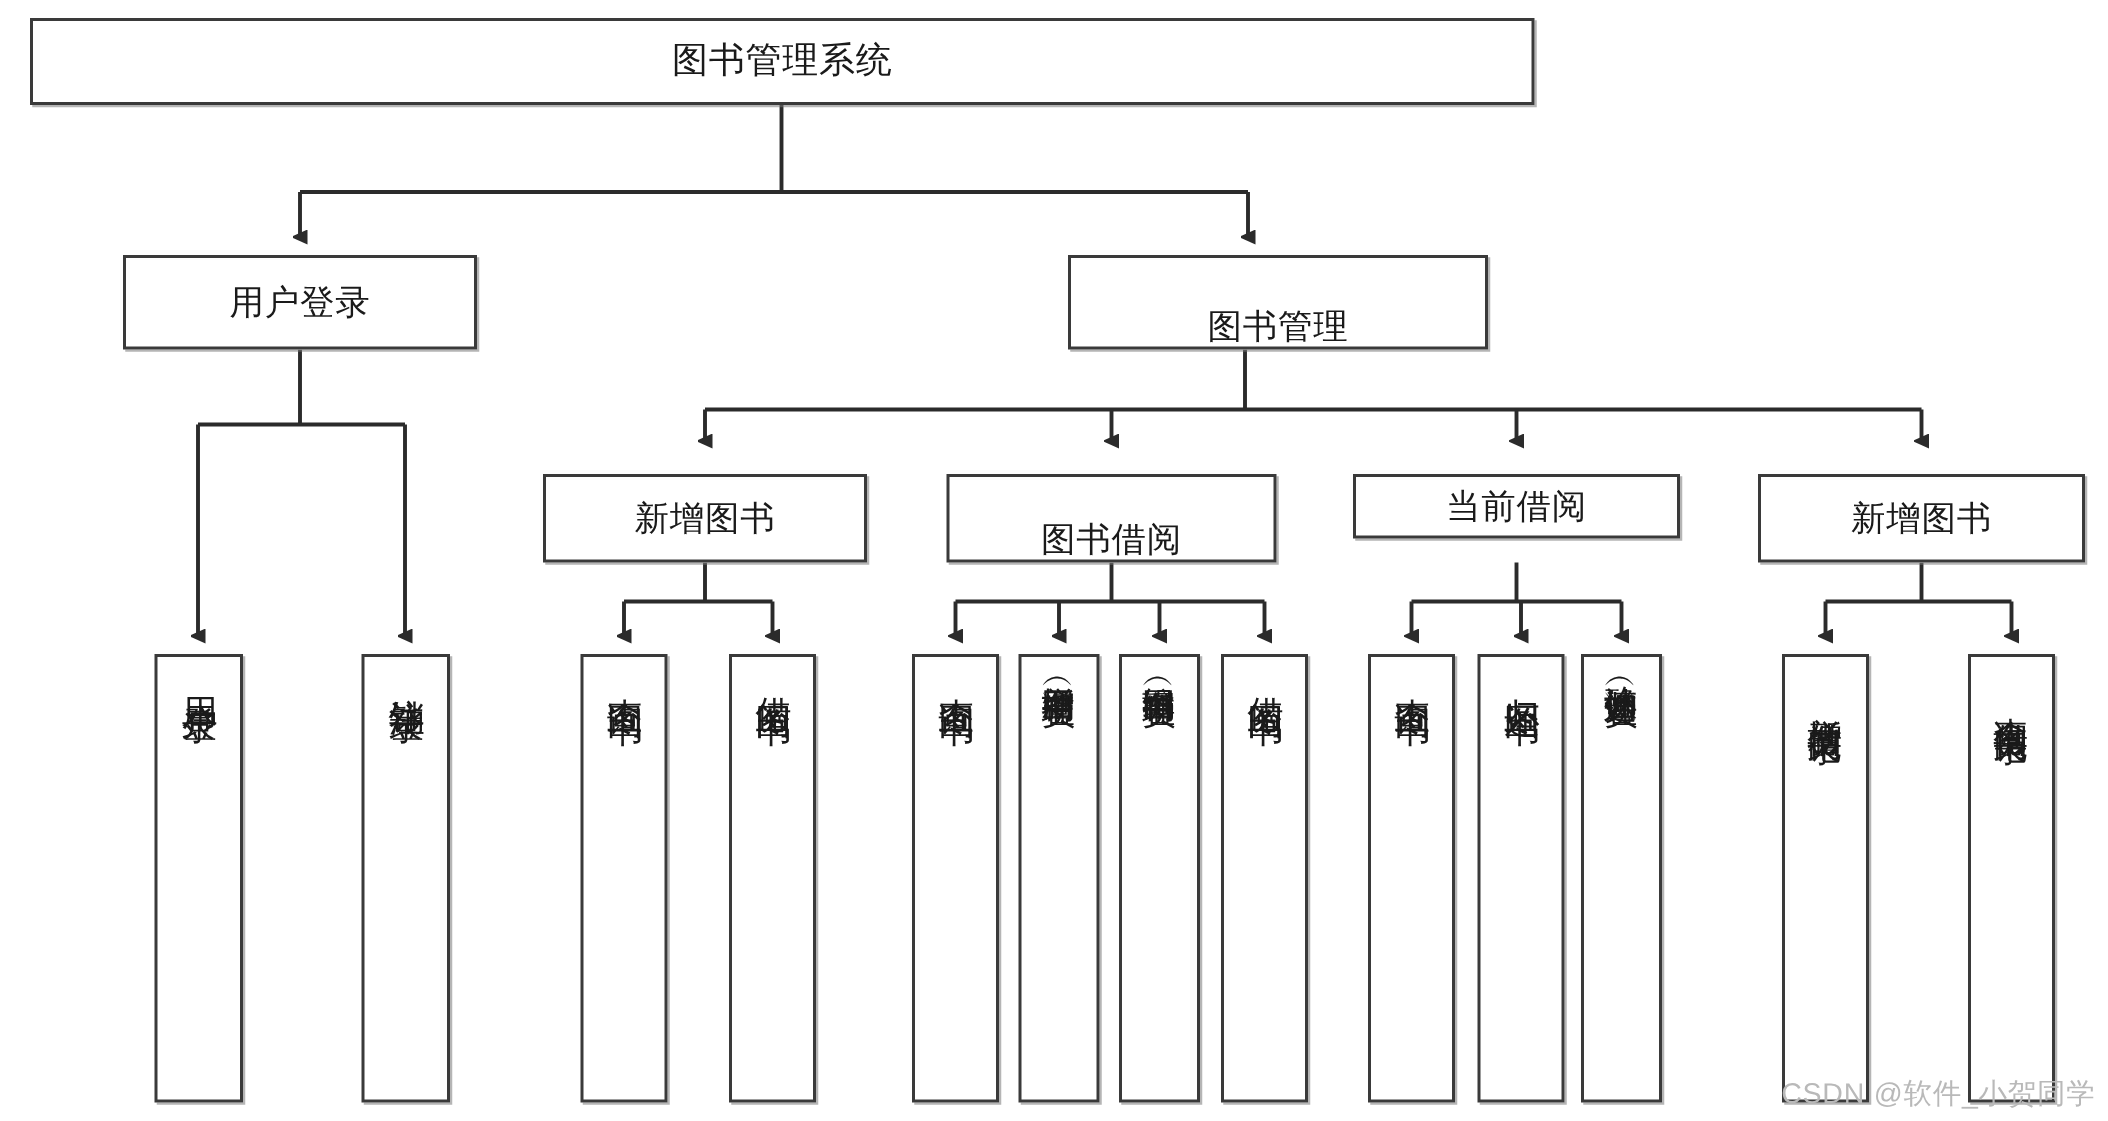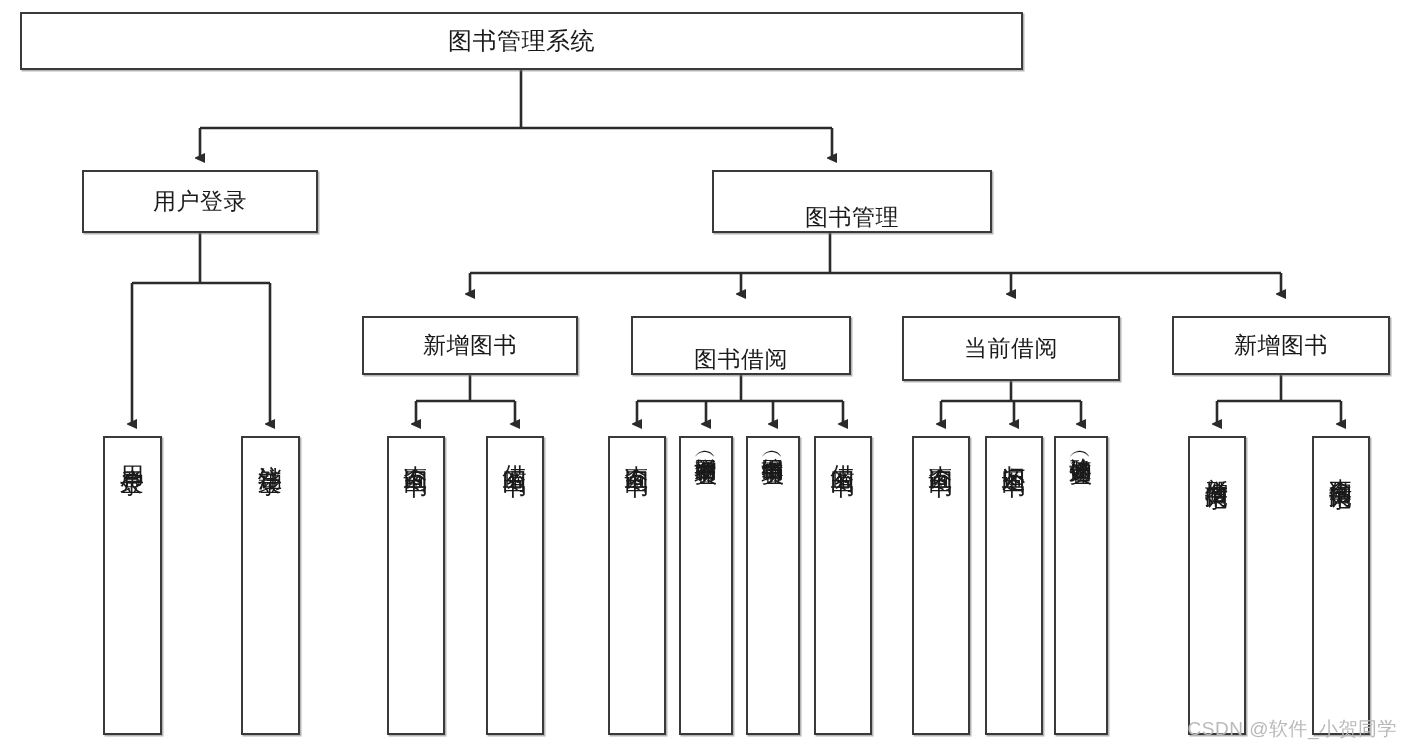--- a/index.html
+++ b/index.html
@@ -140,21 +140,21 @@
   <div class="node horiz" style="left:712px; top:170px; width:280px; height:63px;align-items:flex-end;">
     <span class="node-label">图书管理</span>
   </div>
 
   <div class="node horiz" style="left:362px; top:316px; width:216px; height:59px;">
     <span class="node-label">新增图书</span>
   </div>
   <div class="node horiz" style="left:631px; top:316px; width:220px; height:59px;align-items:flex-end;">
     <span class="node-label">图书借阅</span>
   </div>
-  <div class="node horiz" style="left:902px; top:316px; width:218px; height:65px;">
+  <div class="node horiz" style="left:902px; top:316px; width:218px; height:43px;">
     <span class="node-label">当前借阅</span>
   </div>
   <div class="node horiz" style="left:1172px; top:316px; width:218px; height:59px;">
     <span class="node-label">新增图书</span>
   </div>
 
   <div class="node vert" style="left:103px; top:436px; width:59px; height:299px;">
     <span class="node-label">用户登录</span>
   </div>
   <div class="node vert" style="left:241px; top:436px; width:59px; height:299px;">

